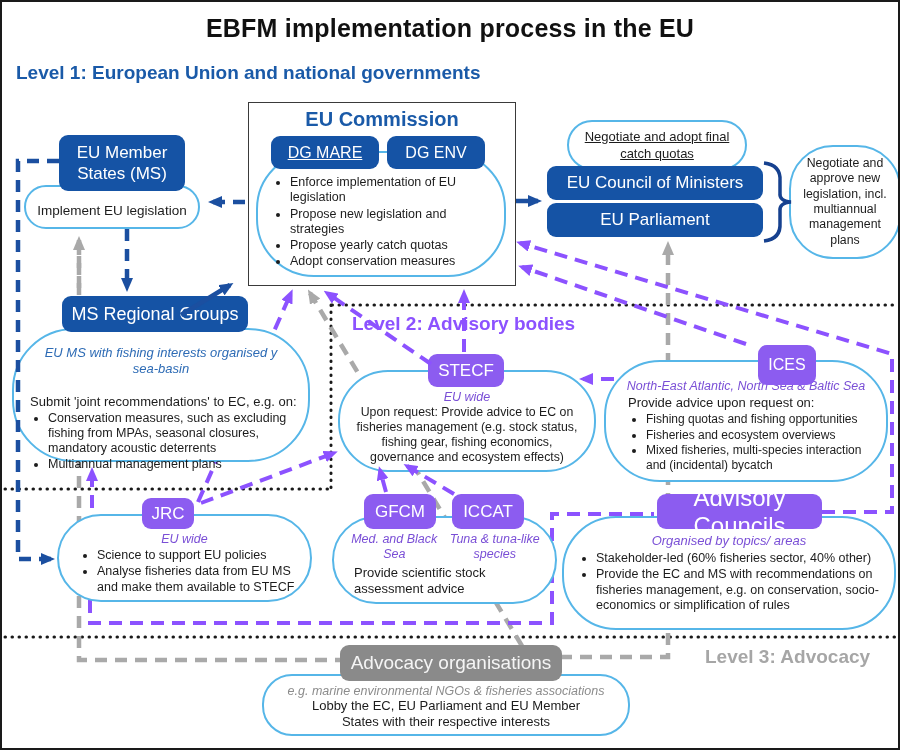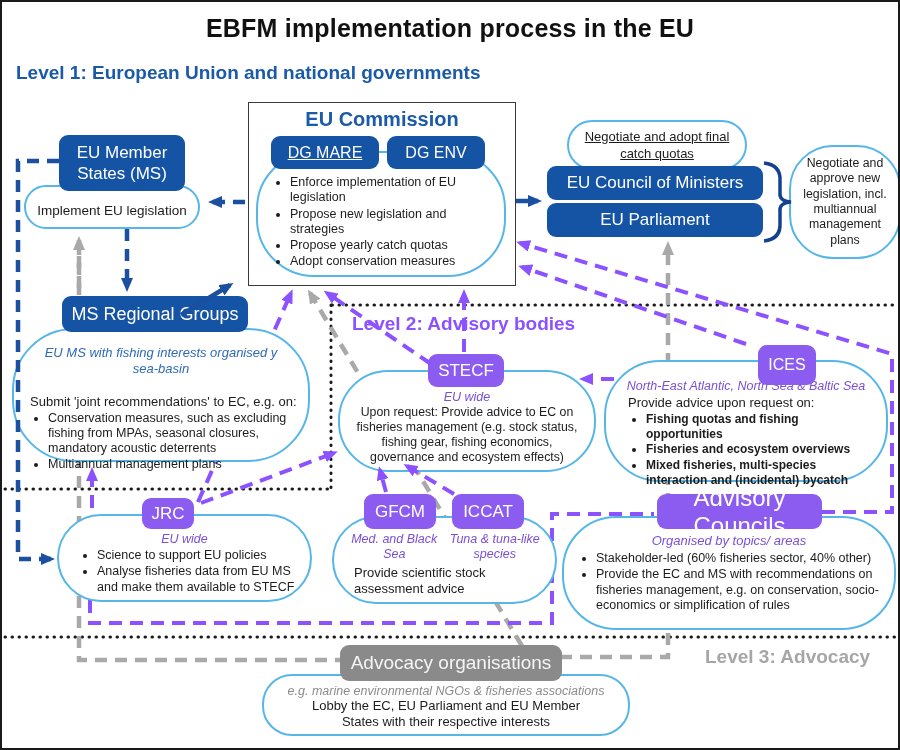--- a/index.html
+++ b/index.html
@@ -117,21 +117,21 @@
     <div class="scope" style="font-size:12.5px;margin-top:18px;">EU wide</div>
     <div style="font-size:12.3px;text-align:center;margin:1px 14px 0 14px;line-height:1.22;">Upon request: Provide advice to EC on fisheries management (e.g. stock status, fishing gear, fishing economics, governance and ecosystem effects)</div>
   </div>
   <div class="abs plabel" style="left:426px;top:352px;width:76px;height:33px;font-size:17px;">
       <span>STECF</span>
     </div>
 
   <div class="abs ell" style="left:602px;top:358px;width:284px;height:122px;border-radius:56px;">
     <div class="scope" style="font-size:12.5px;margin-top:17px;">North-East Atlantic, North Sea &amp; Baltic Sea</div>
     <div style="font-size:13px;margin:2px 10px 0 22px;">Provide advice upon request on:</div>
-    <ul style="font-size:12px;line-height:1.22;padding-left:40px;padding-right:8px;font-weight:bold;">
+    <ul style="font-size:12px;line-height:1.22;padding-left:40px;padding-right:8px;">
       <li>Fishing quotas and fishing opportunities</li>
       <li>Fisheries and ecosystem overviews</li>
       <li>Mixed fisheries, multi-species interaction and (incidental) bycatch</li>
     </ul>
   </div>
   <div class="abs plabel" style="left:718px;top:343px;width:58px;height:40px;font-size:16px;margin-left:38px;">
       <span>ICES</span>
     </div>
 
   <div class="abs ell" style="left:55px;top:512px;width:255px;height:88px;border-radius:44px;">

